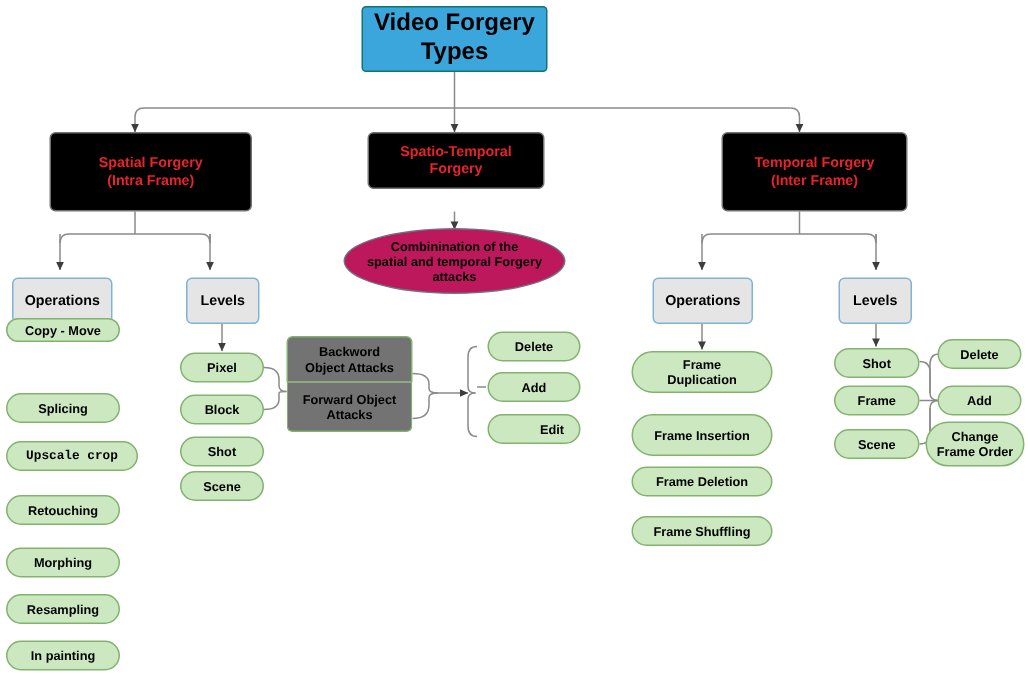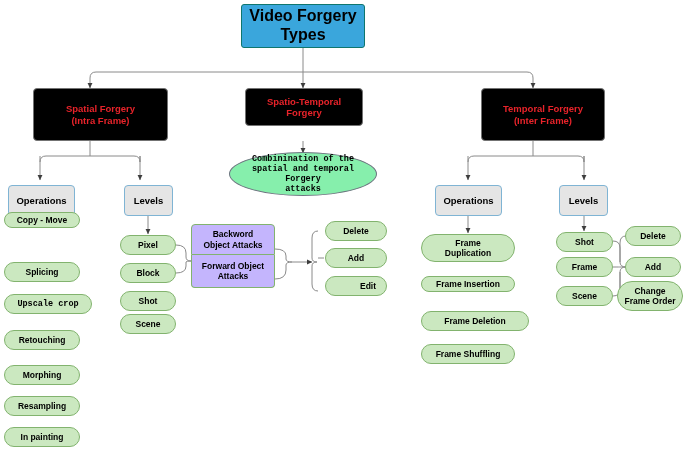--- a/index.html
+++ b/index.html
@@ -62,42 +62,41 @@
     color: #000;
   }
   .n-green-pill {
     background: #cbe8c0;
     border: 1px solid #82b36e;
     border-radius: 999px;
     font-size: 8.5px;
     color: #000;
   }
   .n-green-rect {
-    background: #c4b5fd;
+    background: #737373;
     border: 1px solid #82b36e;
     border-radius: 4px;
     font-size: 8.5px;
     color: #000;
   }
   .n-green-rect-top {
     border-radius: 4px 4px 0 0;
     border-bottom: 1px solid #82b36e;
   }
   .n-green-rect-bot {
     border-radius: 0 0 4px 4px;
     border-top: none;
   }
   .n-ellipse {
-    background: #86efac;
+    background: #be185d;
     border: 1px solid #6e7480;
     border-radius: 50%;
     font-size: 8.5px;
     color: #000;
     padding: 0 6px;
-    font-family: Liberation Mono, monospace;
   }
 </style>
 </head>
 <body>
 
 <div id="canvas">
 
   <svg id="edges" viewBox="0 0 685 450" xmlns="http://www.w3.org/2000/svg">
     <defs>
       <marker id="arw" markerWidth="7" markerHeight="7" refX="5.4" refY="3" orient="auto" markerUnits="userSpaceOnUse">
@@ -245,24 +244,24 @@
     <span class="lbl">Operations</span>
   </div>
   <div class="node n-blue" style="left:559px; top:185px; width:49px; height:31px;">
     <span class="lbl">Levels</span>
   </div>
 
   <div class="node n-green-pill" style="left:421px; top:234px; width:94px; height:28px;">
     <span class="lbl">Frame
 Duplication</span>
   </div>
-  <div class="node n-green-pill" style="left:421px; top:276px; width:94px; height:16px;">
+  <div class="node n-green-pill" style="left:421px; top:276px; width:94px; height:28px;">
     <span class="lbl">Frame Insertion</span>
   </div>
-  <div class="node n-green-pill" style="left:421px; top:311px; width:108px; height:20px;">
+  <div class="node n-green-pill" style="left:421px; top:311px; width:94px; height:20px;">
     <span class="lbl">Frame Deletion</span>
   </div>
   <div class="node n-green-pill" style="left:421px; top:344px; width:94px; height:20px;">
     <span class="lbl">Frame Shuffling</span>
   </div>
 
   <div class="node n-green-pill" style="left:556px; top:232px; width:57px; height:20px;">
     <span class="lbl">Shot</span>
   </div>
   <div class="node n-green-pill" style="left:556px; top:257px; width:57px; height:20px;">

